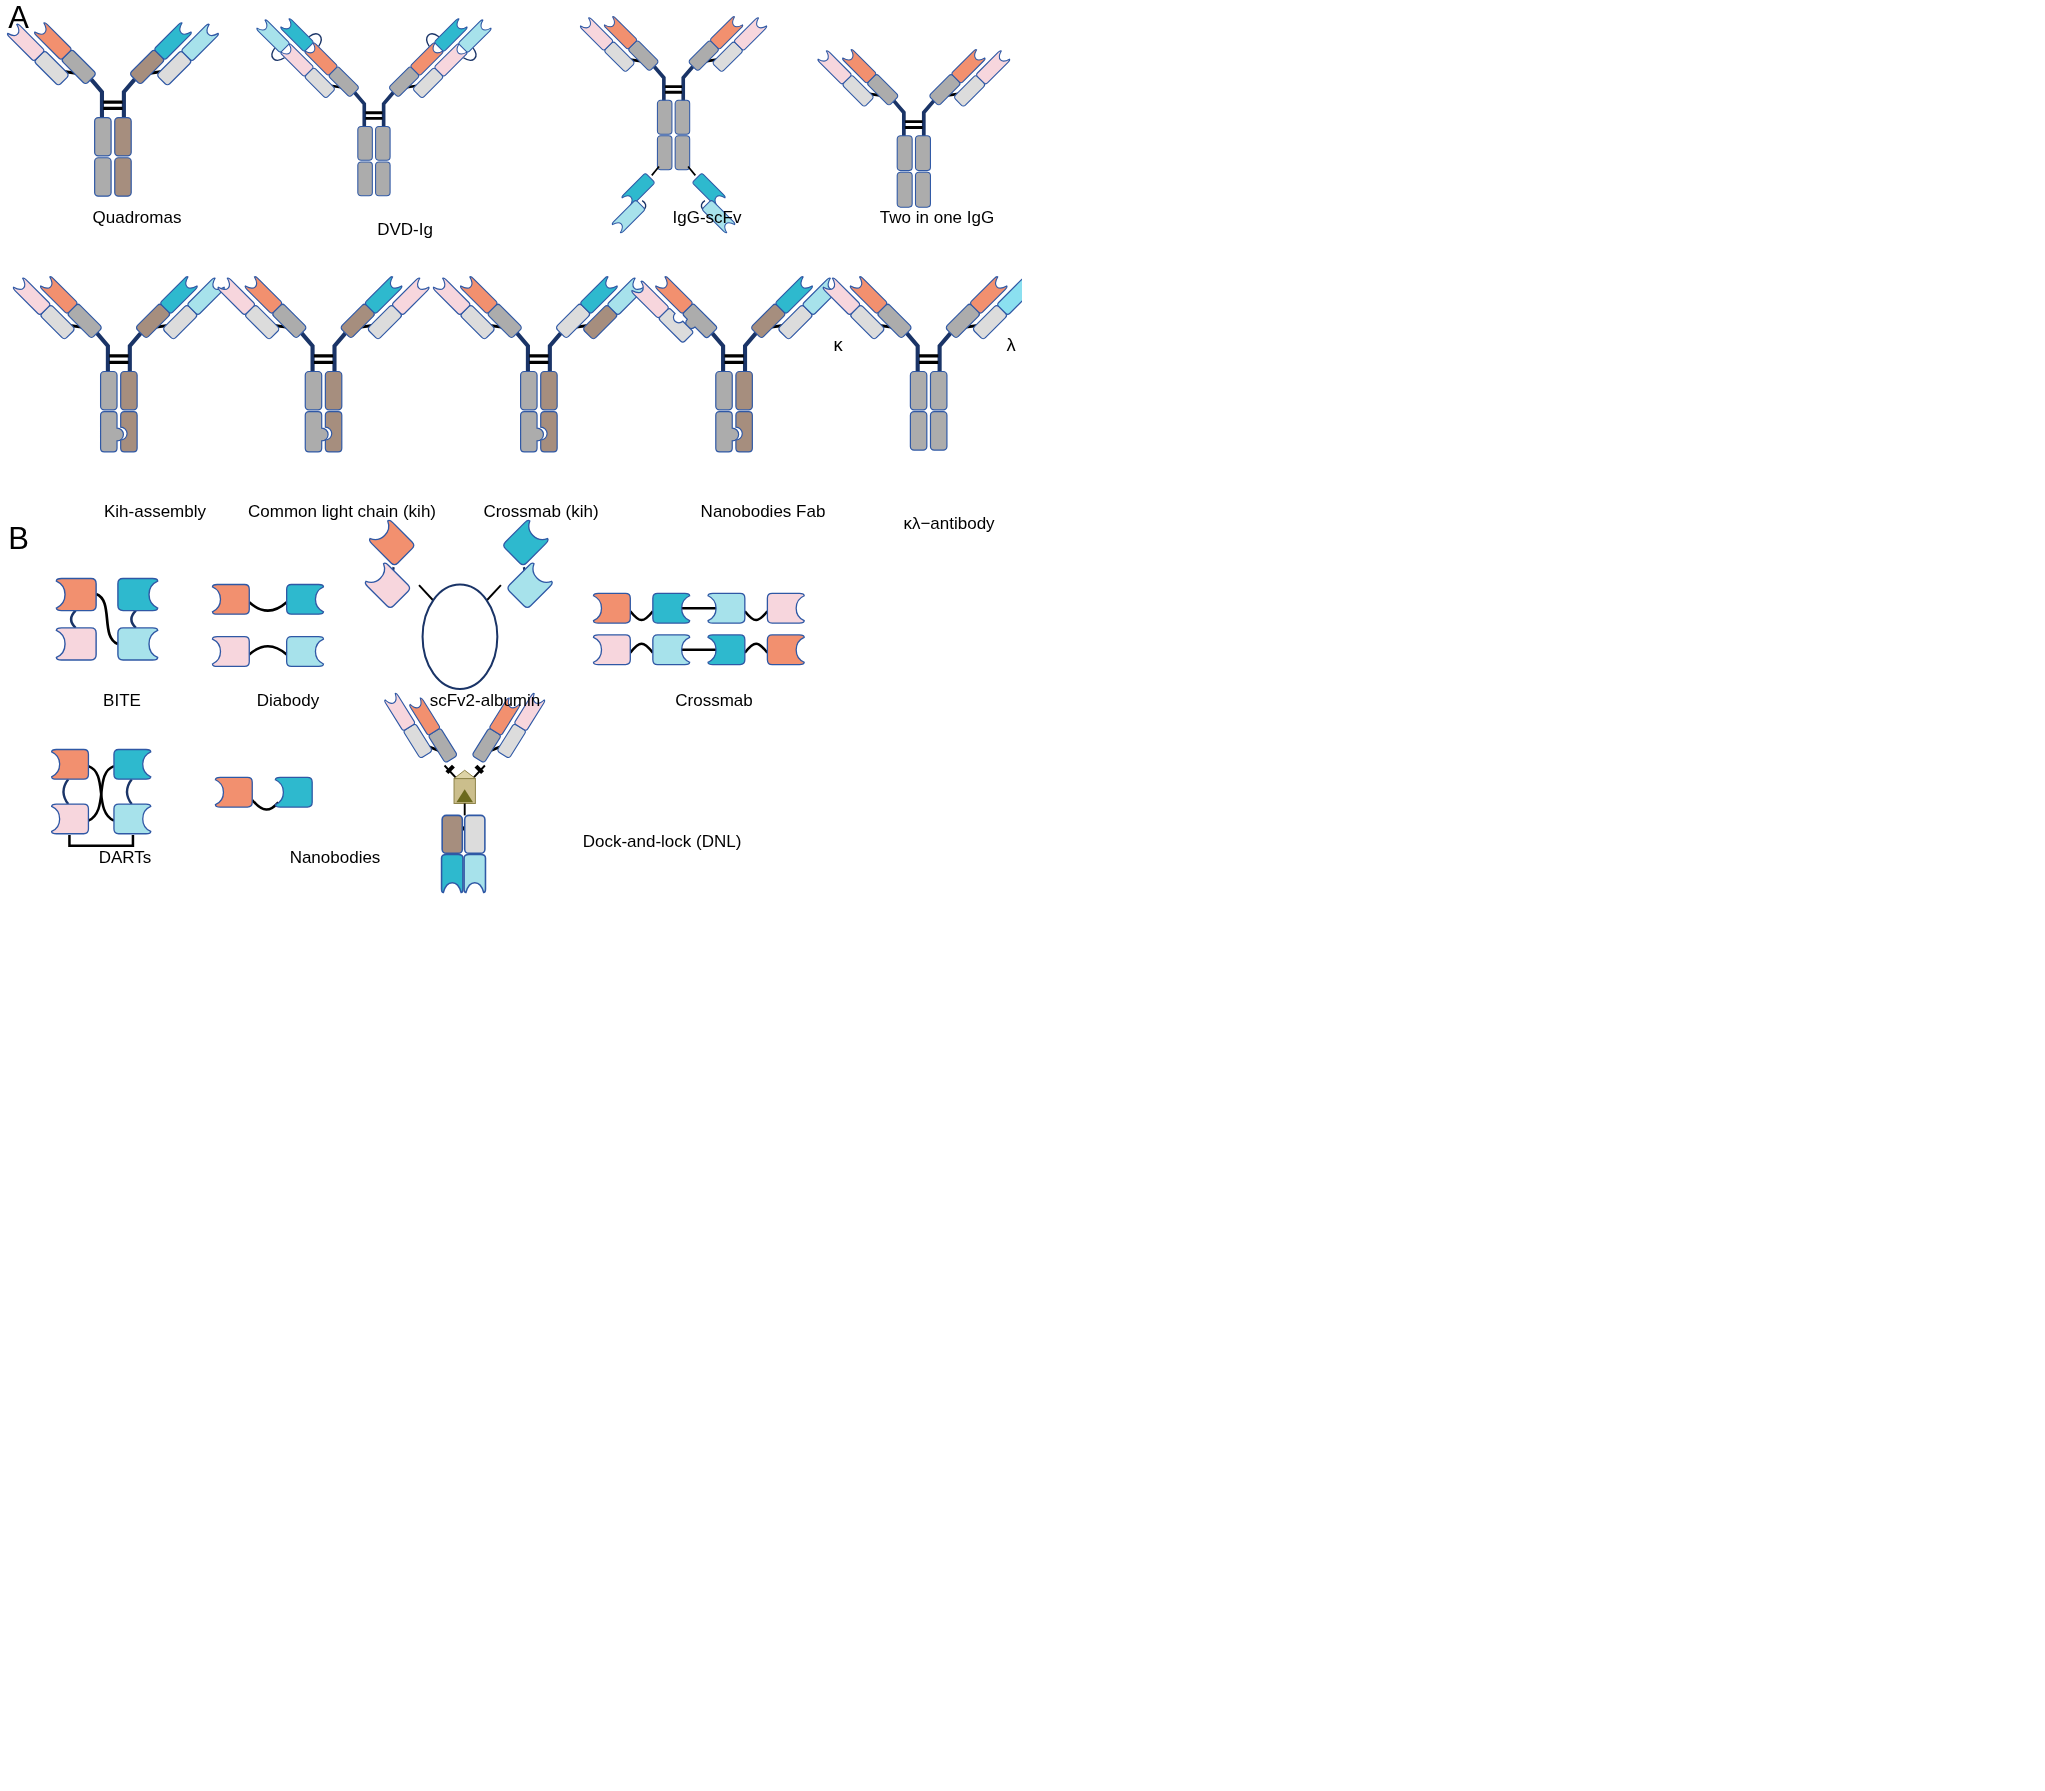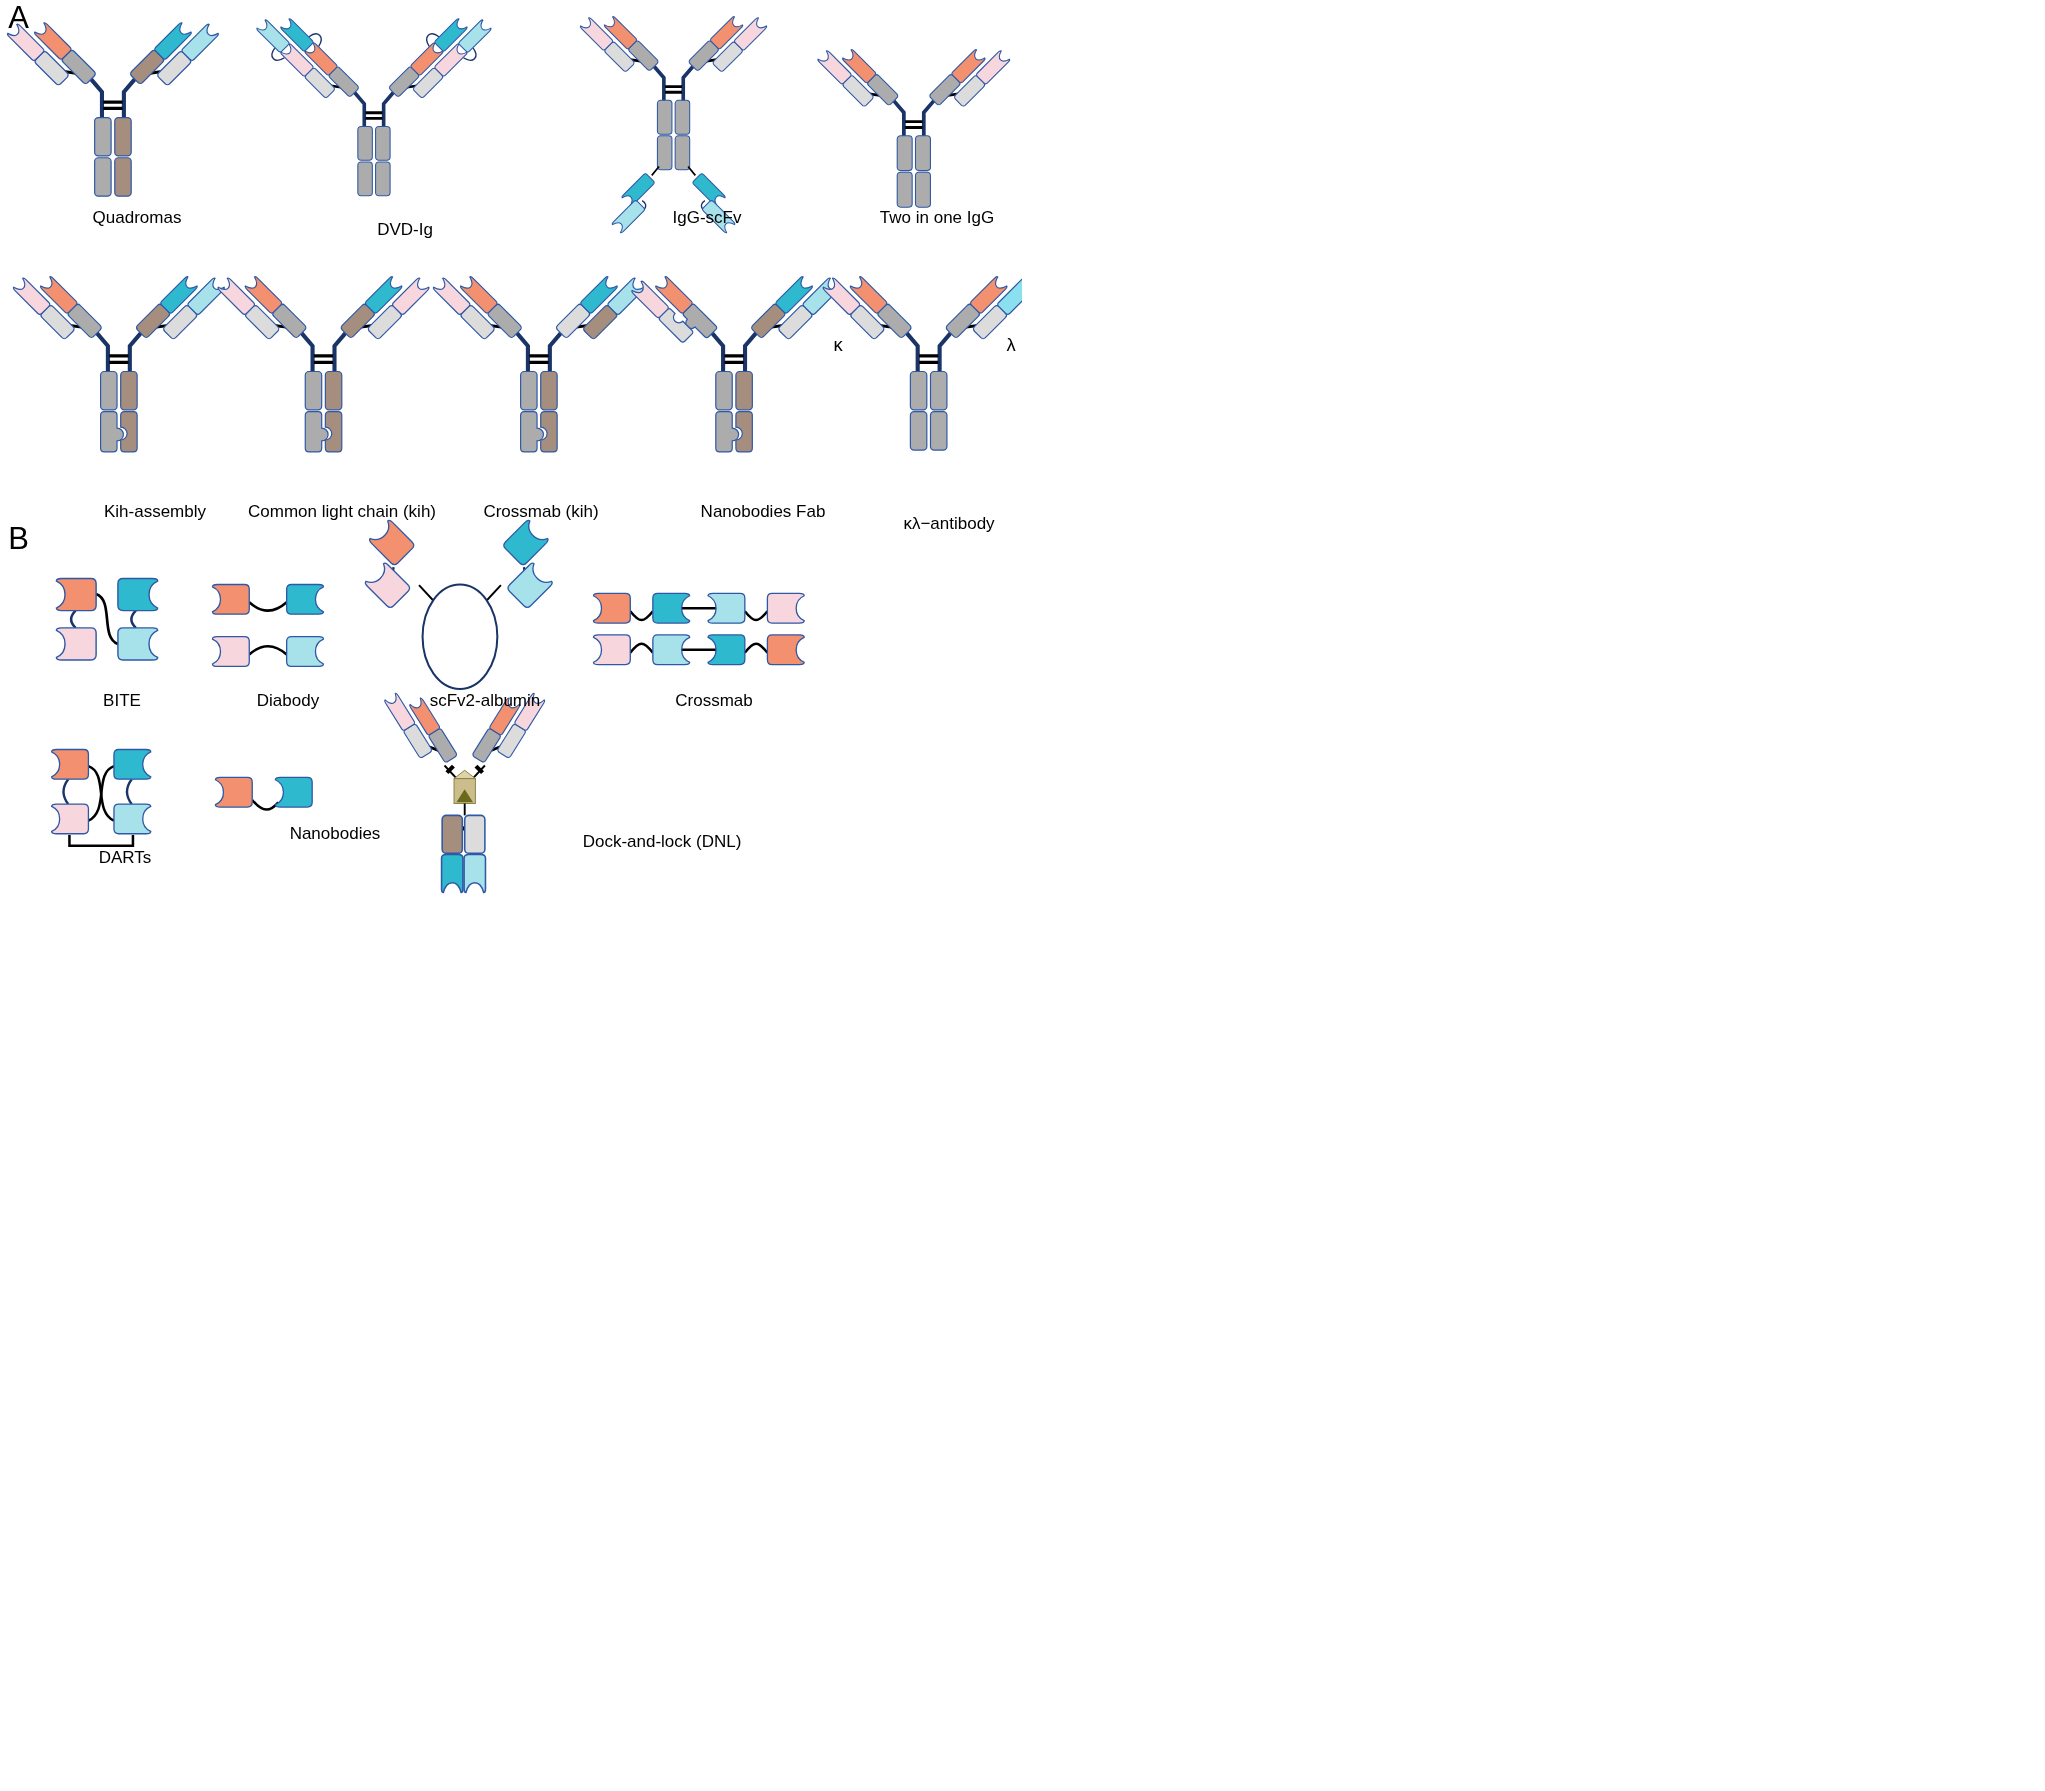--- a/index.html
+++ b/index.html
@@ -460,17 +460,17 @@
 
   <div class="ann" style="left:838px; top:334px">κ</div>
   <div class="ann" style="left:1011px; top:334px">λ</div>
 
   <div class="lbl" style="left:98px; top:691px">BITE</div>
   <div class="lbl" style="left:264px; top:691px">Diabody</div>
   <div class="lbl" style="left:461px; top:691px">scFv2-albumin</div>
   <div class="lbl" style="left:690px; top:691px">Crossmab</div>
 
   <div class="lbl" style="left:101px; top:848px">DARTs</div>
-  <div class="lbl" style="left:311px; top:824px">Nanobodies</div>
+  <div class="lbl" style="left:311px; top:848px">Nanobodies</div>
   <div class="lbl" style="left:638px; top:832px">Dock-and-lock (DNL)</div>
 
 </div>
 
 
 </body></html>

